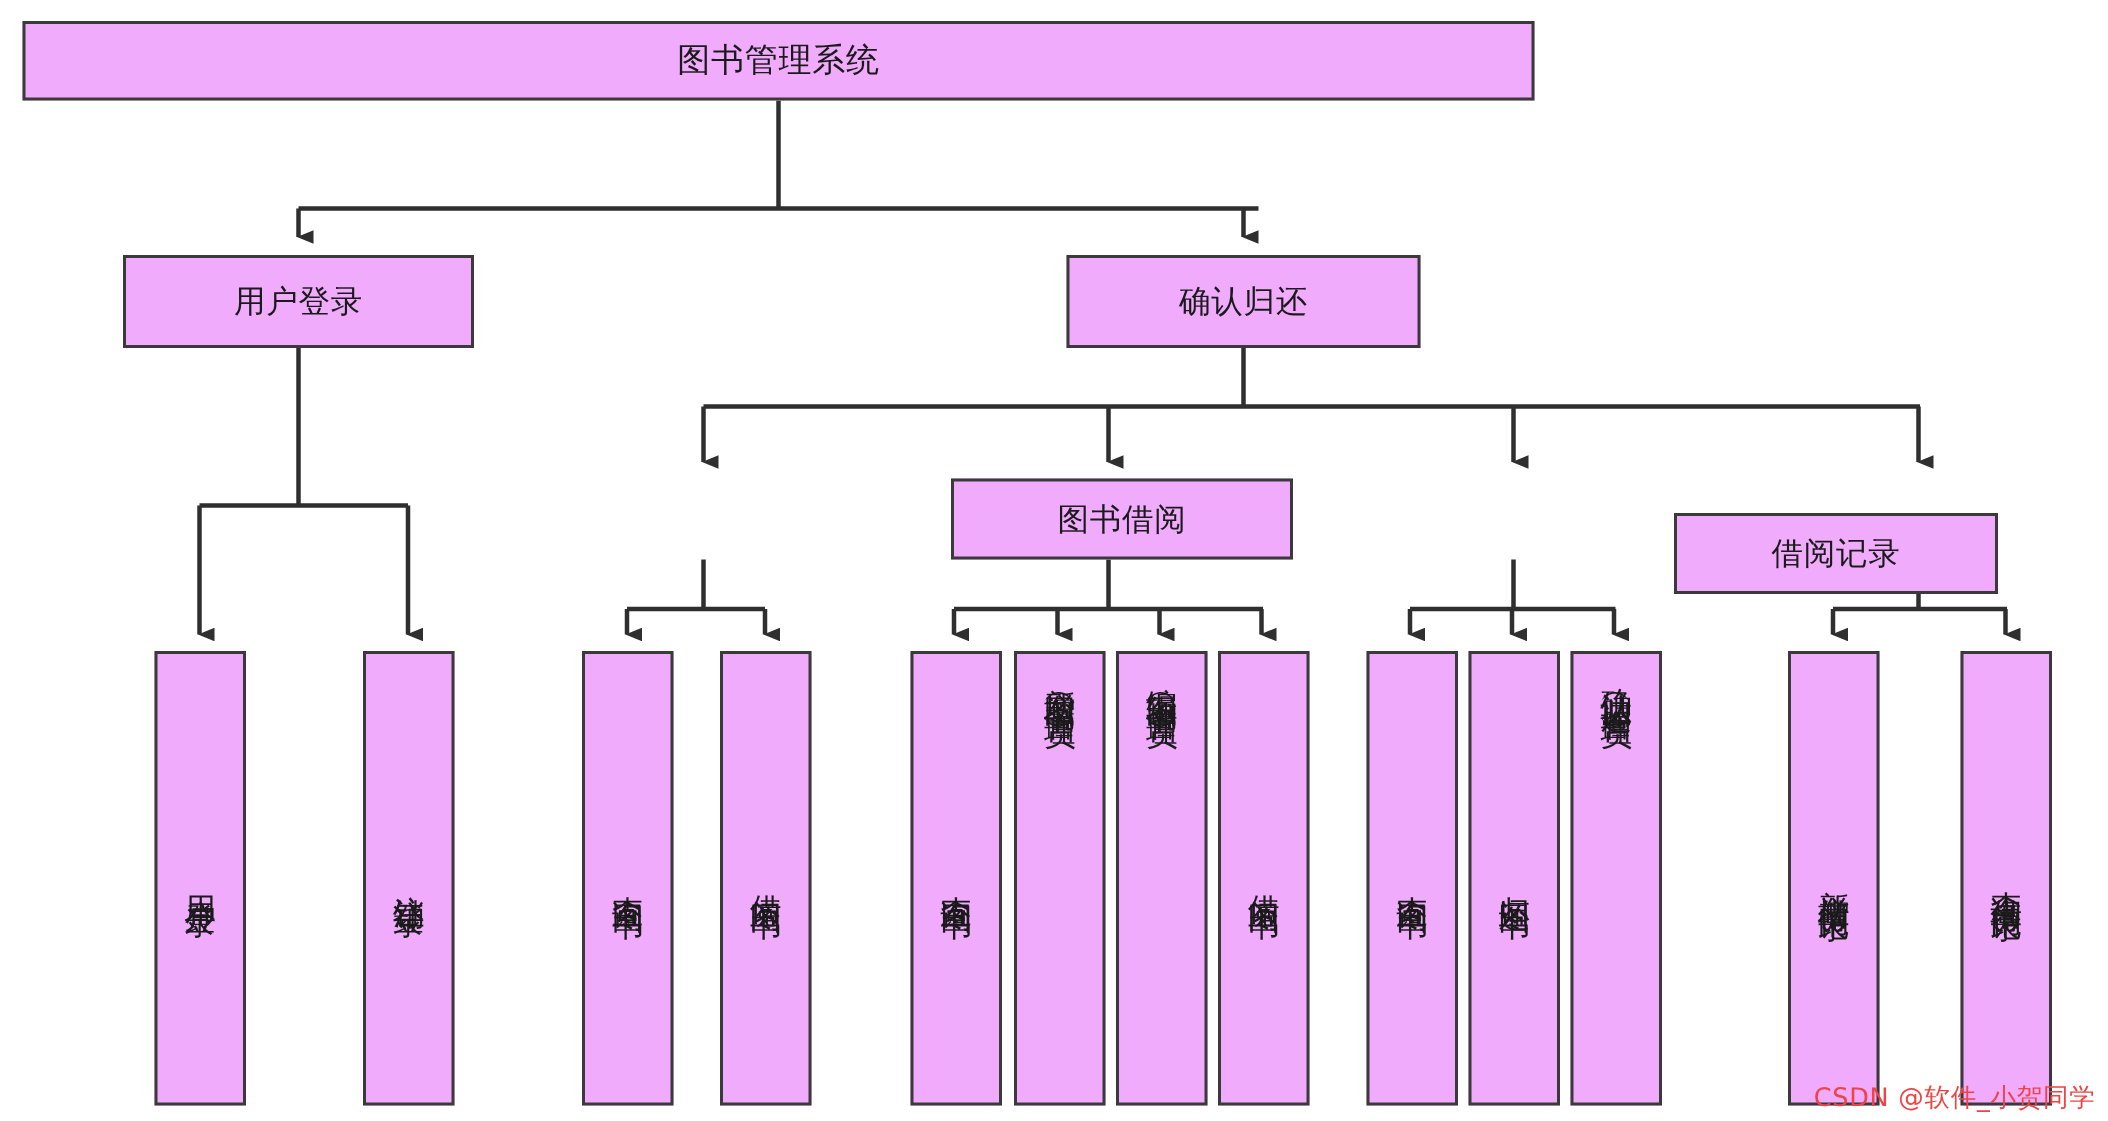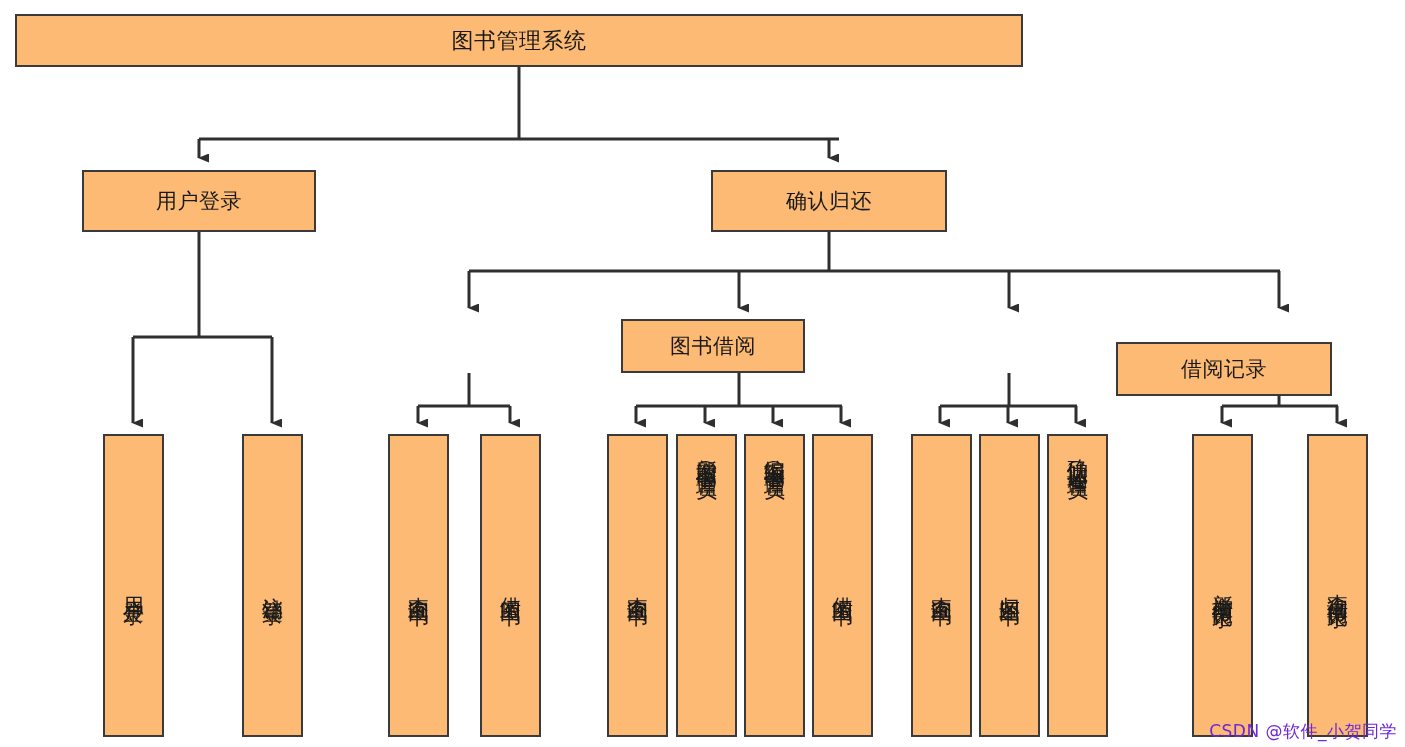--- a/index.html
+++ b/index.html
@@ -22,21 +22,21 @@
     position: absolute;
     left: 0;
     top: 0;
     width: 1405px;
     height: 747px;
     pointer-events: none;
   }
   .node {
     position: absolute;
     box-sizing: border-box;
-    background: #fdba74;
+    background: #f0abfc;
     border: 2px solid #3a3a3a;
     display: flex;
     align-items: center;
     justify-content: center;
     color: #1a1a1a;
   }
   .node-label {
     display: block;
     text-align: center;
     line-height: 1.18;
@@ -67,21 +67,21 @@
   }
   .node.vertical.center-text {
     align-items: center;
     padding-top: 0;
   }
   .watermark {
     position: absolute;
     right: 8px;
     bottom: 4px;
     font-size: 17px;
-    color: #6d28d9;
+    color: #ef4444;
     letter-spacing: 0.5px;
     white-space: nowrap;
     user-select: none;
   }
 </style>
 </head>
 <body>
 
 <div id="diagram-root">
 
@@ -141,21 +141,21 @@
 
   <div class="node horizontal" style="left:82px; top:170px; width:234px; height:62px;">
     <span class="node-label">用户登录</span>
   </div>
 
   <div class="node horizontal" style="left:711px; top:170px; width:236px; height:62px;">
     <span class="node-label">确认归还</span>
   </div>
 
 
-  <div class="node horizontal" style="left:621px; top:319px; width:184px; height:54px;">
+  <div class="node horizontal" style="left:634px; top:319px; width:228px; height:54px;">
     <span class="node-label">图书借阅</span>
   </div>
 
 
   <div class="node horizontal" style="left:1116px; top:319px; width:216px; height:54px;margin-top:23px;">
     <span class="node-label">借阅记录</span>
   </div>
 
   <div class="node vertical center-text" style="left:103px; top:434px; width:61px; height:303px;">
     <span class="node-label">用户登录</span>

